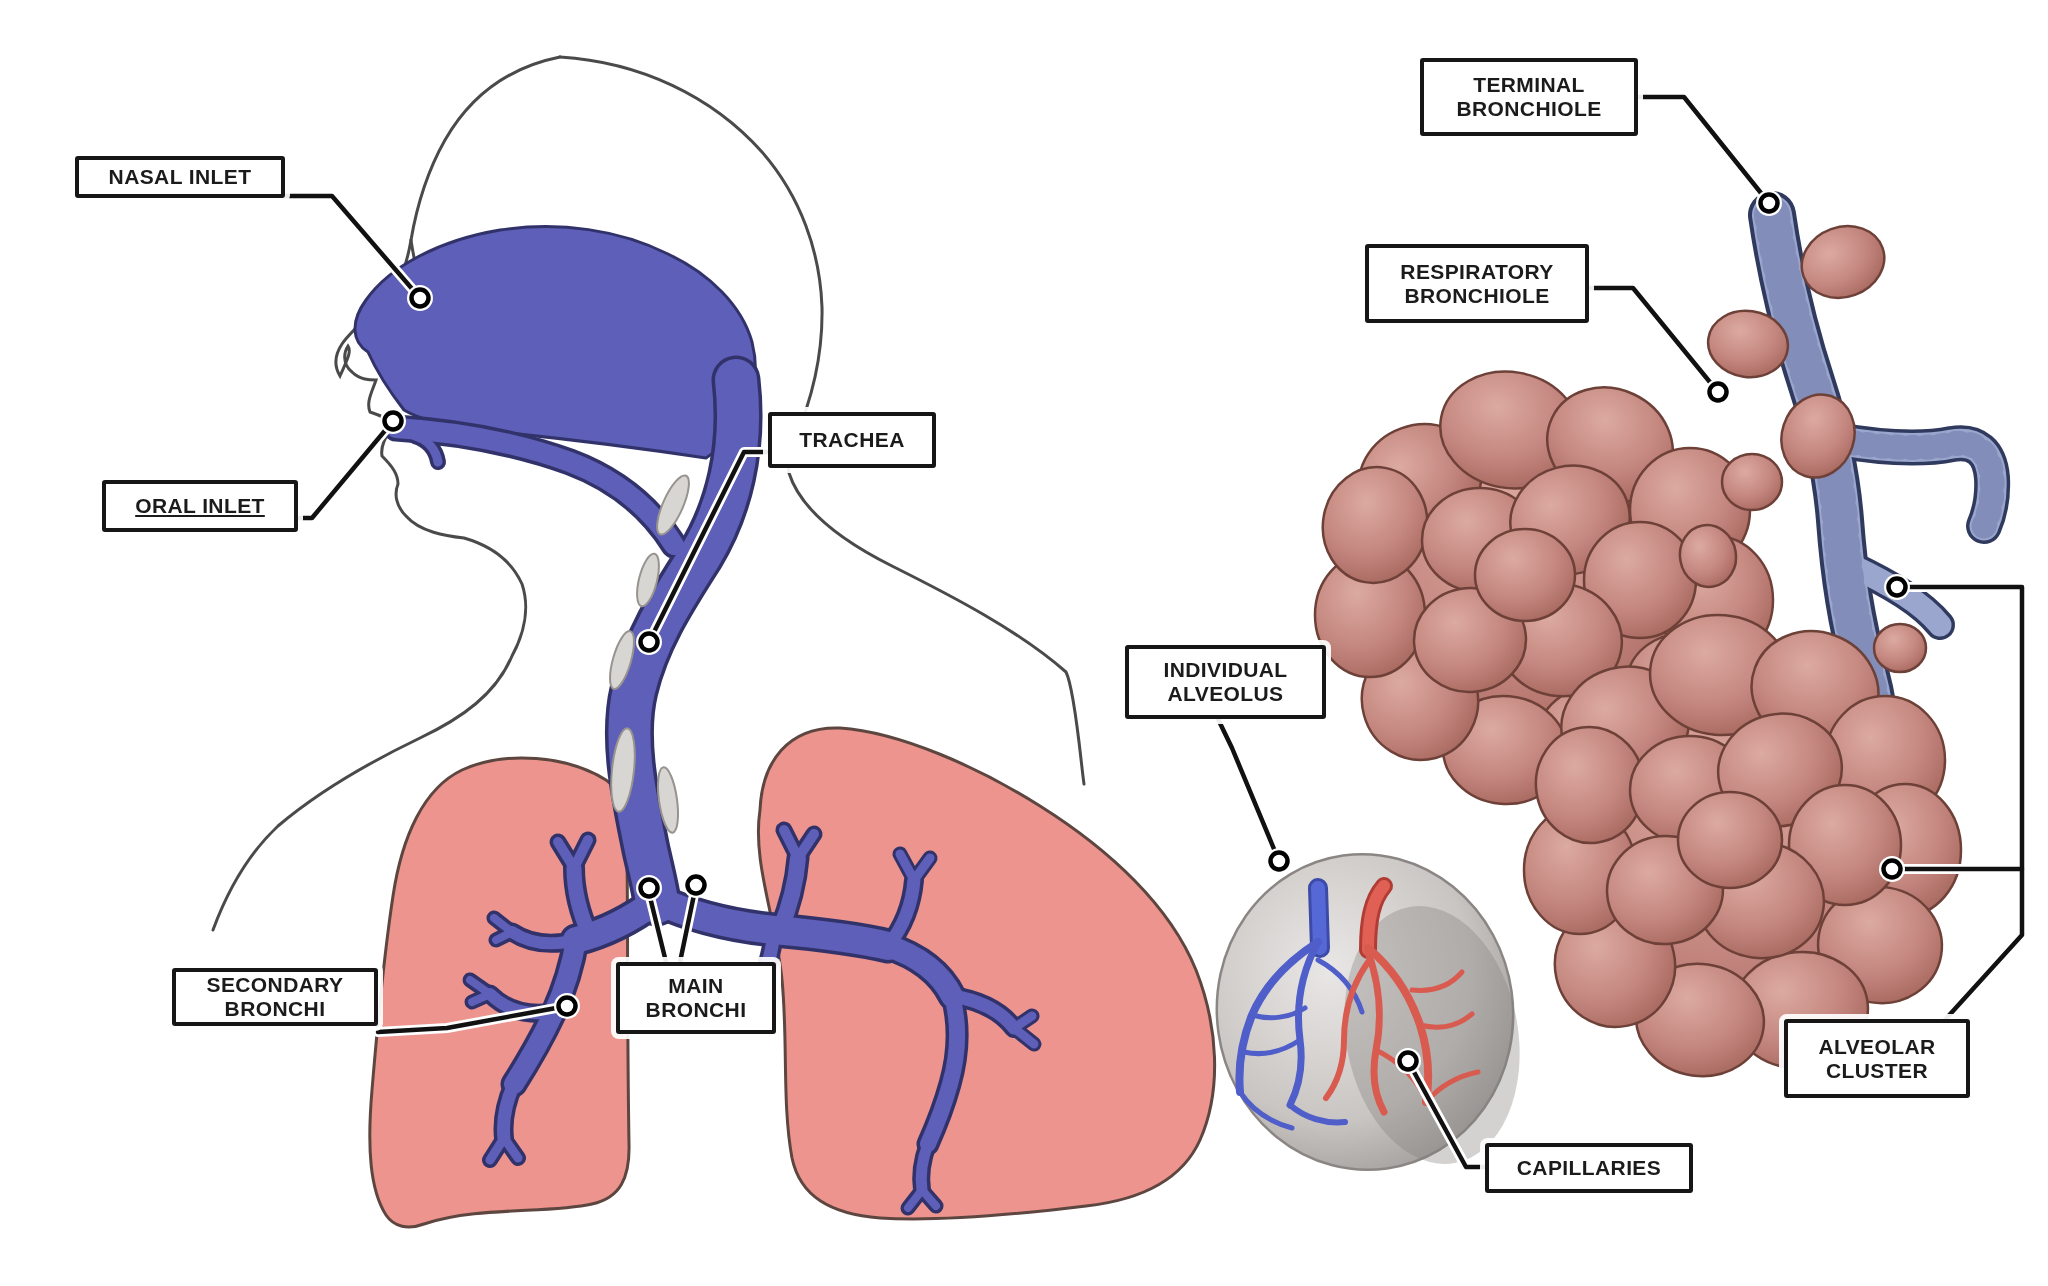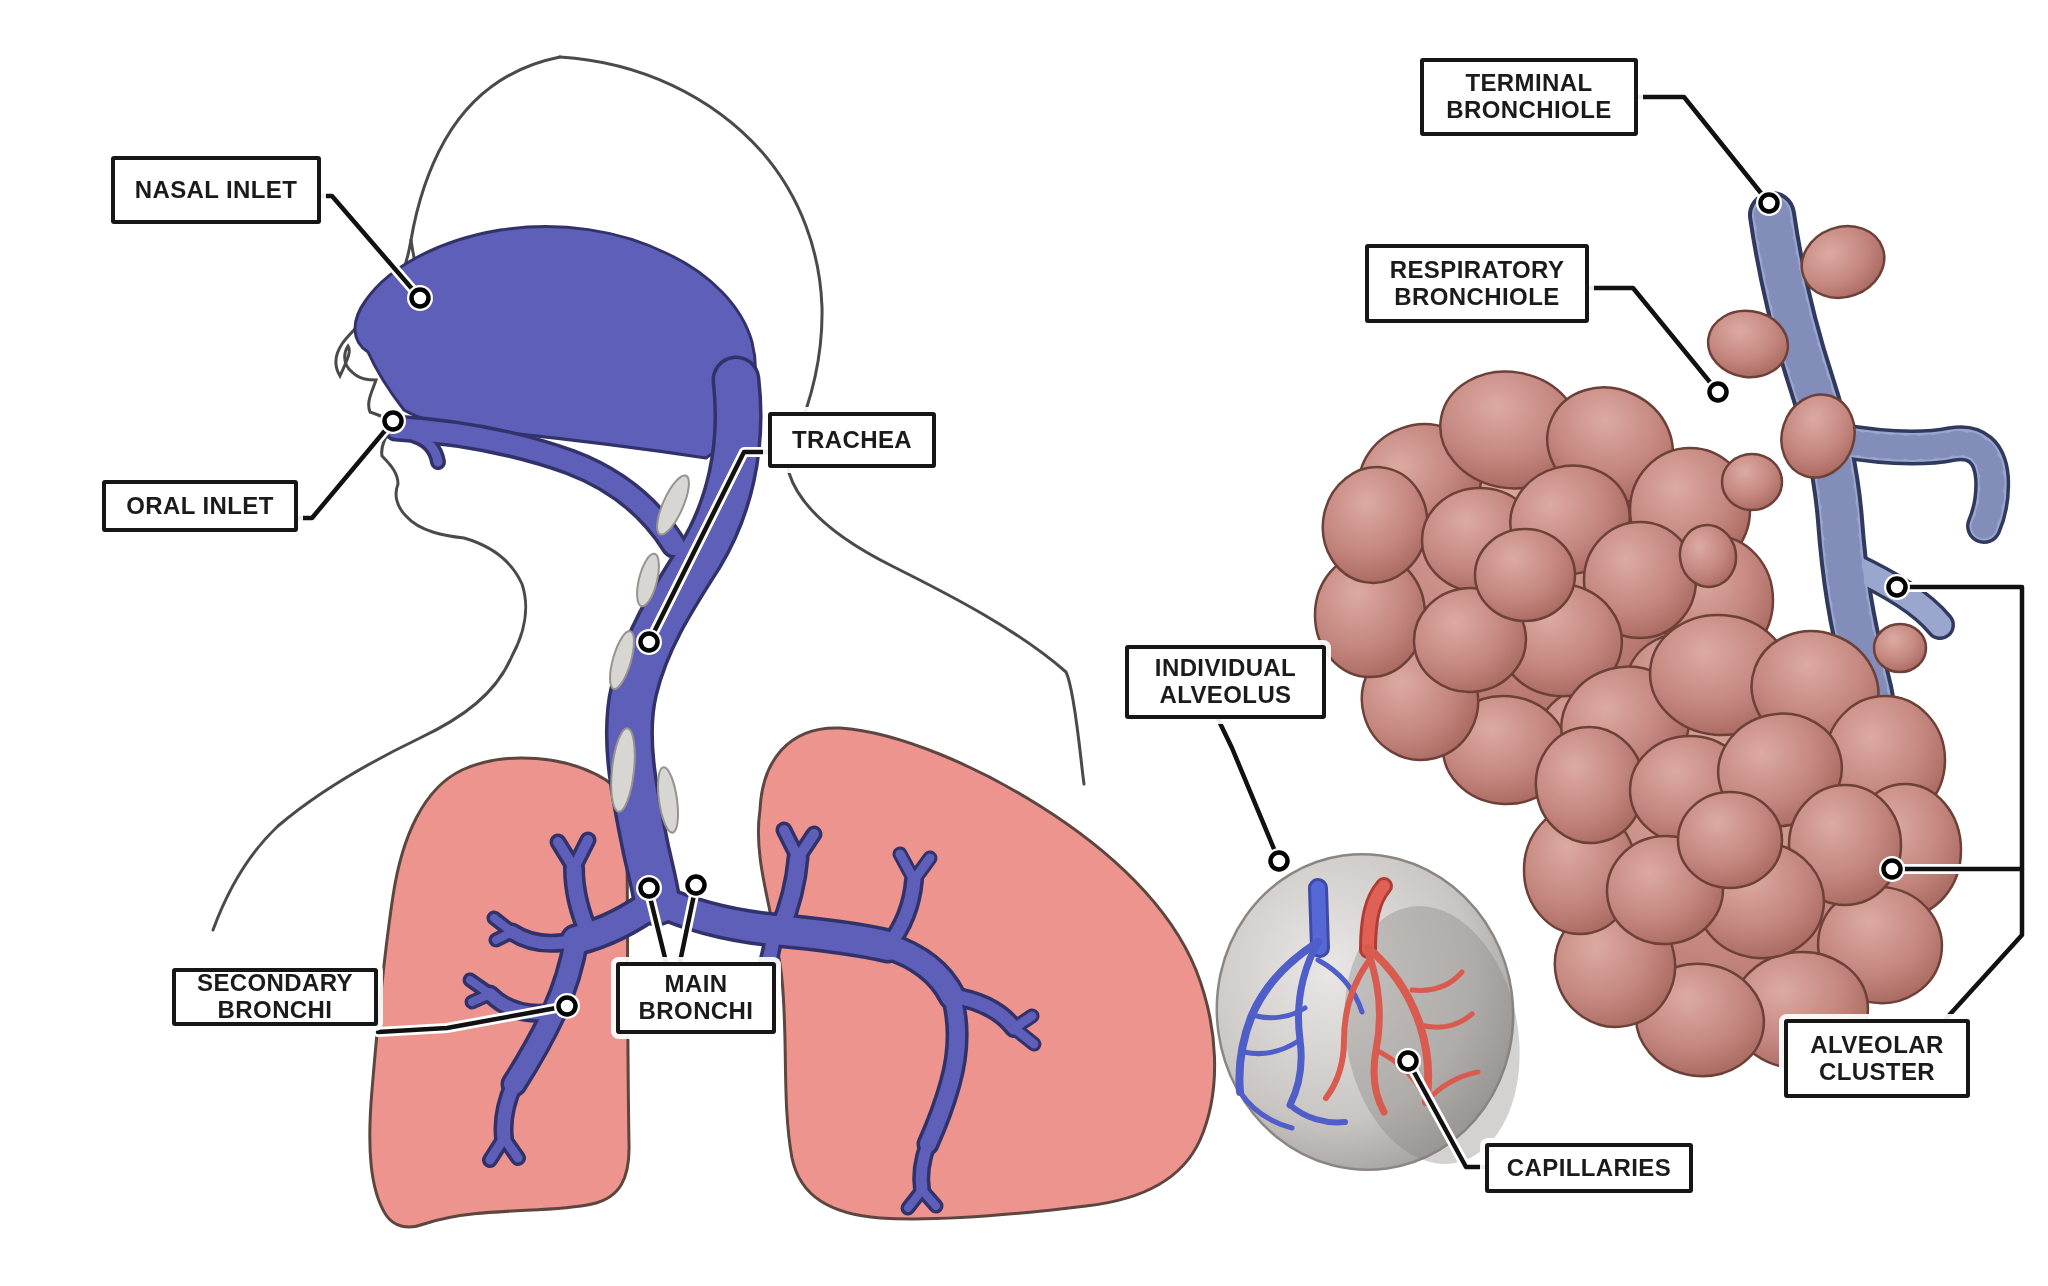--- a/index.html
+++ b/index.html
@@ -1,21 +1,21 @@
 <!DOCTYPE html>
 <html><head>
 <meta charset="utf-8">
 <style>
   html,body{margin:0;padding:0;background:#fff;}
   .stage{position:relative;width:2048px;height:1286px;background:#fff;overflow:hidden;
          font-family:"Liberation Sans",sans-serif;}
   .stage svg{position:absolute;left:0;top:0;}
   .label{position:absolute;box-sizing:border-box;background:#fff;border:4px solid #161616;
          border-radius:3px;display:flex;align-items:center;justify-content:center;
-         text-align:center;font-weight:700;font-size:24px;line-height:1.12;
+         text-align:center;font-weight:700;font-size:21px;line-height:1.12;
          color:#1b1b1b;letter-spacing:.4px;box-shadow:0 0 0 5px rgba(255,255,255,.92);
          text-transform:uppercase;}
 </style>
 </head>
 <body>
 
 <div class="stage">
 
 <svg width="2048" height="1286" viewBox="0 0 2048 1286">
   <defs>
@@ -286,24 +286,24 @@
       <circle cx="1769" cy="203" r="8.5"></circle>
       <circle cx="1718" cy="392" r="8.5"></circle>
       <circle cx="1279" cy="861" r="8.5"></circle>
       <circle cx="1408" cy="1061" r="8.5"></circle>
       <circle cx="1897" cy="587" r="8.5"></circle>
       <circle cx="1892" cy="869" r="8.5"></circle>
     </g>
   </g>
 </svg>
 
-  <div class="label" style="left:75px;top:156px;width:210px;height:68px;margin-left:36px;">
+  <div class="label" style="left:75px;top:156px;width:210px;height:42px;">
     <span>NASAL INLET</span>
   </div>
-  <div class="label" style="left:102px;top:480px;width:196px;height:52px;">
+  <div class="label" style="left:102px;top:480px;width:196px;height:52px;text-decoration:underline;">
     <span>ORAL INLET</span>
   </div>
   <div class="label" style="left:768px;top:412px;width:168px;height:56px;">
     <span>TRACHEA</span>
   </div>
   <div class="label" style="left:172px;top:968px;width:206px;height:58px;">
     <span>SECONDARY BRONCHI</span>
   </div>
   <div class="label" style="left:616px;top:962px;width:160px;height:72px;">
     <span>MAIN BRONCHI</span>

